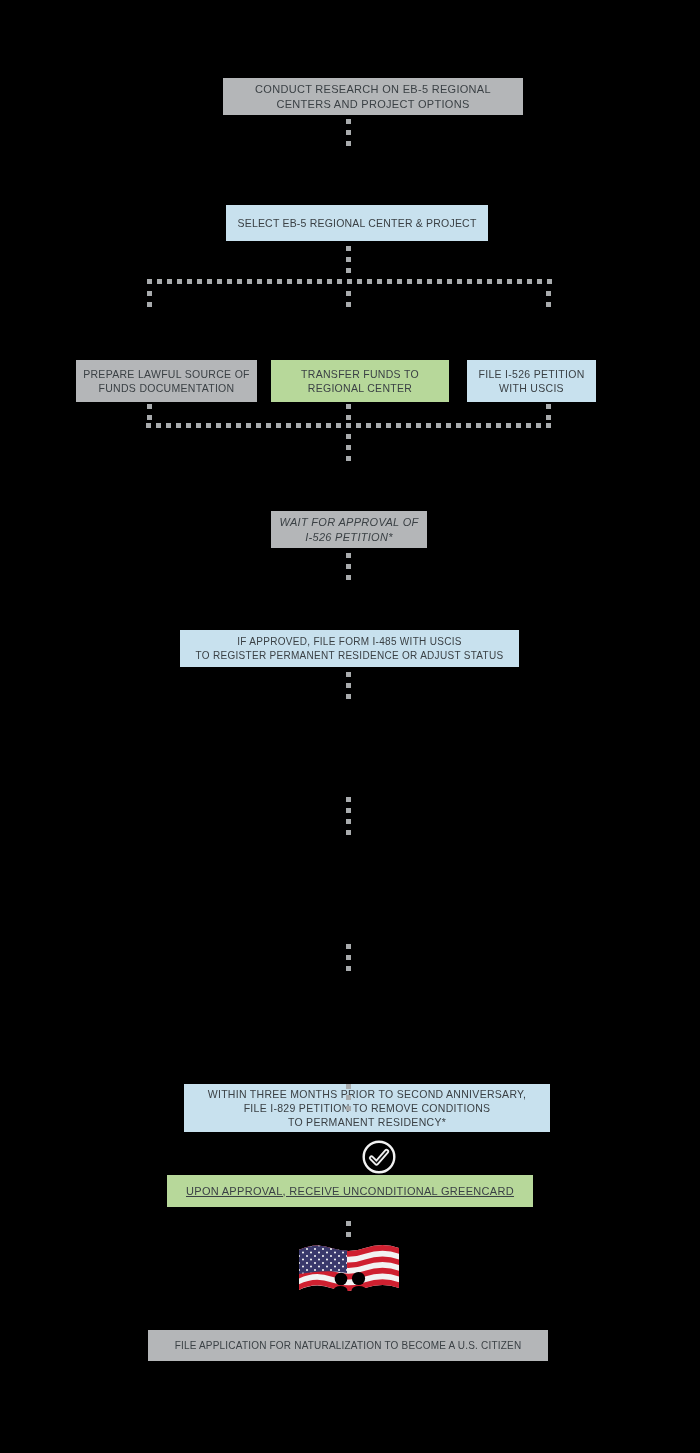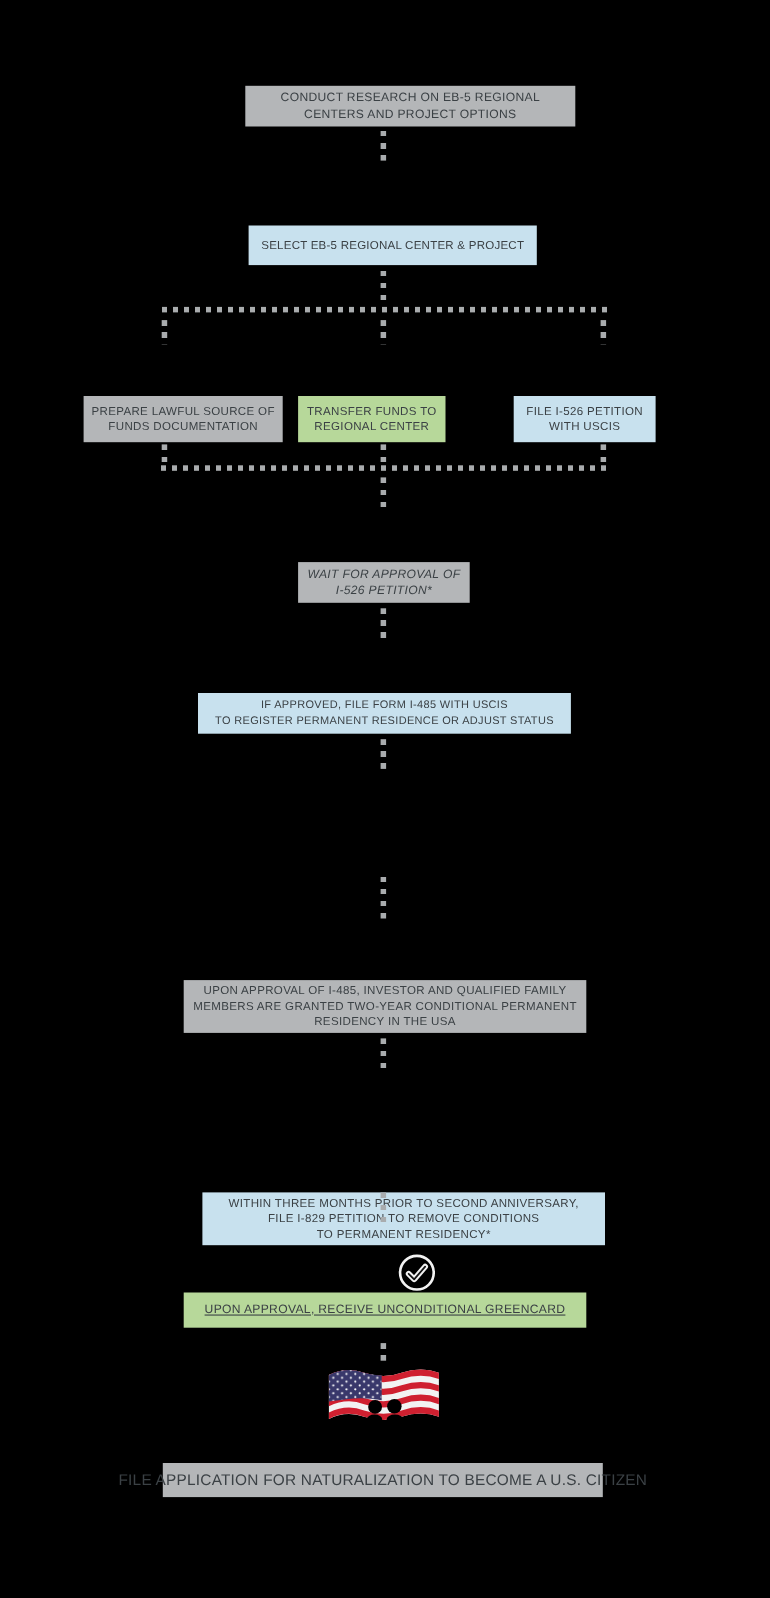--- a/index.html
+++ b/index.html
@@ -46,21 +46,21 @@
 
   <div class="hdots" style="left:147px;top:279px;width:405px;"></div>
   <div class="vdots" style="left:147px;top:291px;height:22px;"></div>
   <div class="vdots" style="left:346px;top:291px;height:22px;"></div>
   <div class="vdots" style="left:546px;top:291px;height:22px;"></div>
 
   <div class="step fill-gray" style="left:57px;top:360px;width:181px;height:42px;font-size:10.5px;margin-left:19px;">
     <span>PREPARE LAWFUL SOURCE OF
 FUNDS DOCUMENTATION</span>
   </div>
-  <div class="step fill-green" style="left:271px;top:360px;width:134px;height:42px;font-size:10.5px;">
+  <div class="step fill-green" style="left:271px;top:360px;width:178px;height:42px;font-size:10.5px;">
     <span>TRANSFER FUNDS TO
 REGIONAL CENTER</span>
   </div>
   <div class="step fill-blue" style="left:467px;top:360px;width:129px;height:42px;font-size:10.5px;">
     <span>FILE I-526 PETITION
 WITH USCIS</span>
   </div>
 
   <div class="vdots" style="left:147px;top:404px;height:16px;"></div>
   <div class="vdots" style="left:346px;top:404px;height:16px;"></div>
@@ -75,25 +75,20 @@
   <div class="vdots" style="left:346px;top:553px;height:27px;"></div>
 
   <div class="step fill-blue" style="left:180px;top:630px;width:339px;height:37px;font-size:10px;">
     <span>IF APPROVED, FILE FORM I-485 WITH USCIS
 TO REGISTER PERMANENT RESIDENCE OR ADJUST STATUS</span>
   </div>
   <div class="vdots" style="left:346px;top:672px;height:27px;"></div>
 
   <div class="vdots" style="left:346px;top:797px;height:38px;"></div>
 
-  <div class="step fill-gray" style="left:167px;top:891px;width:366px;height:48px;font-size:10.5px;">
-    <span>UPON APPROVAL OF I-485, INVESTOR AND QUALIFIED FAMILY
-MEMBERS ARE GRANTED TWO-YEAR CONDITIONAL PERMANENT
-RESIDENCY IN THE USA</span>
-  </div>
   <div class="vdots" style="left:346px;top:944px;height:27px;"></div>
 
   <div class="step fill-blue" style="left:167px;top:1084px;width:366px;height:48px;font-size:10.5px;margin-left:17px;">
     <span>WITHIN THREE MONTHS PRIOR TO SECOND ANNIVERSARY,
 FILE I-829 PETITION TO REMOVE CONDITIONS
 TO PERMANENT RESIDENCY*</span>
   </div>
   <div class="vdots" style="left:346px;top:1084px;height:27px;"></div>
 
   <svg class="icon-abs" style="left:361px;top:1139px;" width="36" height="36" viewBox="0 0 36 36">
@@ -124,17 +119,17 @@
     <use href="#rs" y="32.8" fill="#cf2030"></use>
     <use href="#rs" y="44.2" fill="#cf2030"></use>
     <path d="M2,10 Q18,2 34,8 Q44,10.5 50,10.5 L50,33 Q34,30 18,32 Q8,33.2 2,34 Z" fill="#39386b"></path>
     <rect x="2" y="2" width="48" height="32" fill="url(#starp)" clip-path="url(#cantonclip)"></rect>
     <circle cx="44" cy="39" r="6.3" fill="#000000"></circle>
     <circle cx="61.5" cy="38.5" r="6.6" fill="#000000"></circle>
     <ellipse cx="43.5" cy="50.5" rx="7" ry="4.5" fill="#000000"></ellipse>
     <ellipse cx="62" cy="50.5" rx="7.5" ry="4.5" fill="#000000"></ellipse>
   </svg>
 
-  <div class="step fill-gray" style="left:148px;top:1330px;width:400px;height:31px;font-size:14px;letter-spacing:0.2px;">
+  <div class="step fill-gray" style="left:148px;top:1330px;width:400px;height:31px;font-size:10px;letter-spacing:0.2px;">
     <span>FILE APPLICATION FOR NATURALIZATION TO BECOME A U.S. CITIZEN</span>
   </div>
 
 </div>
 
 </body></html>

